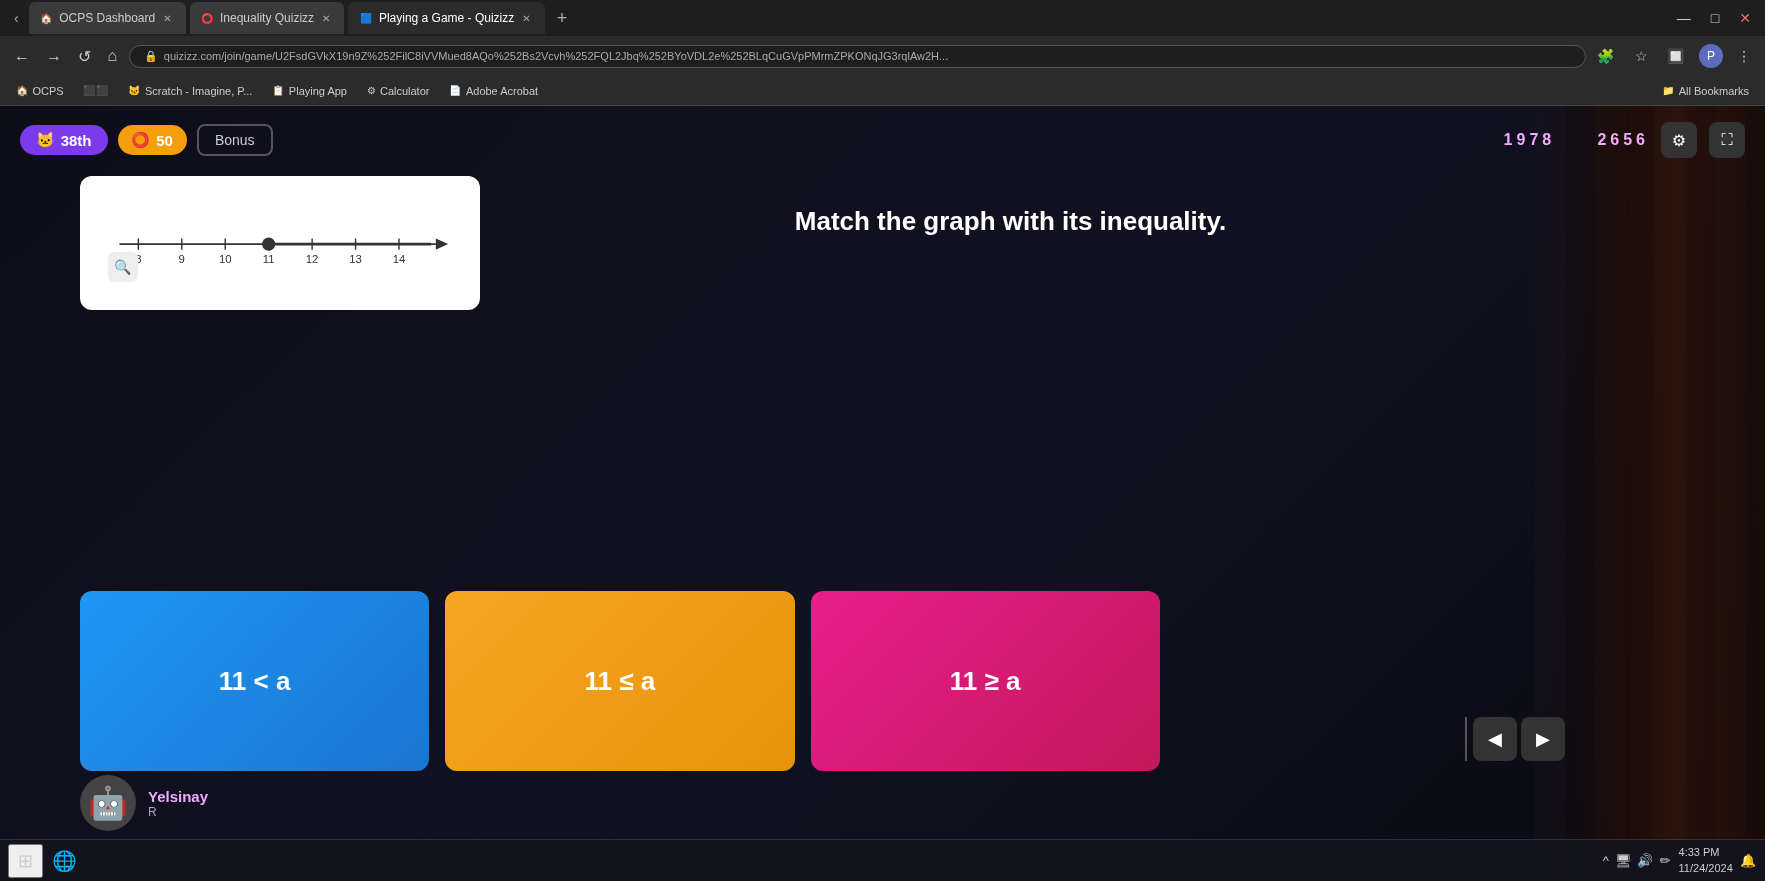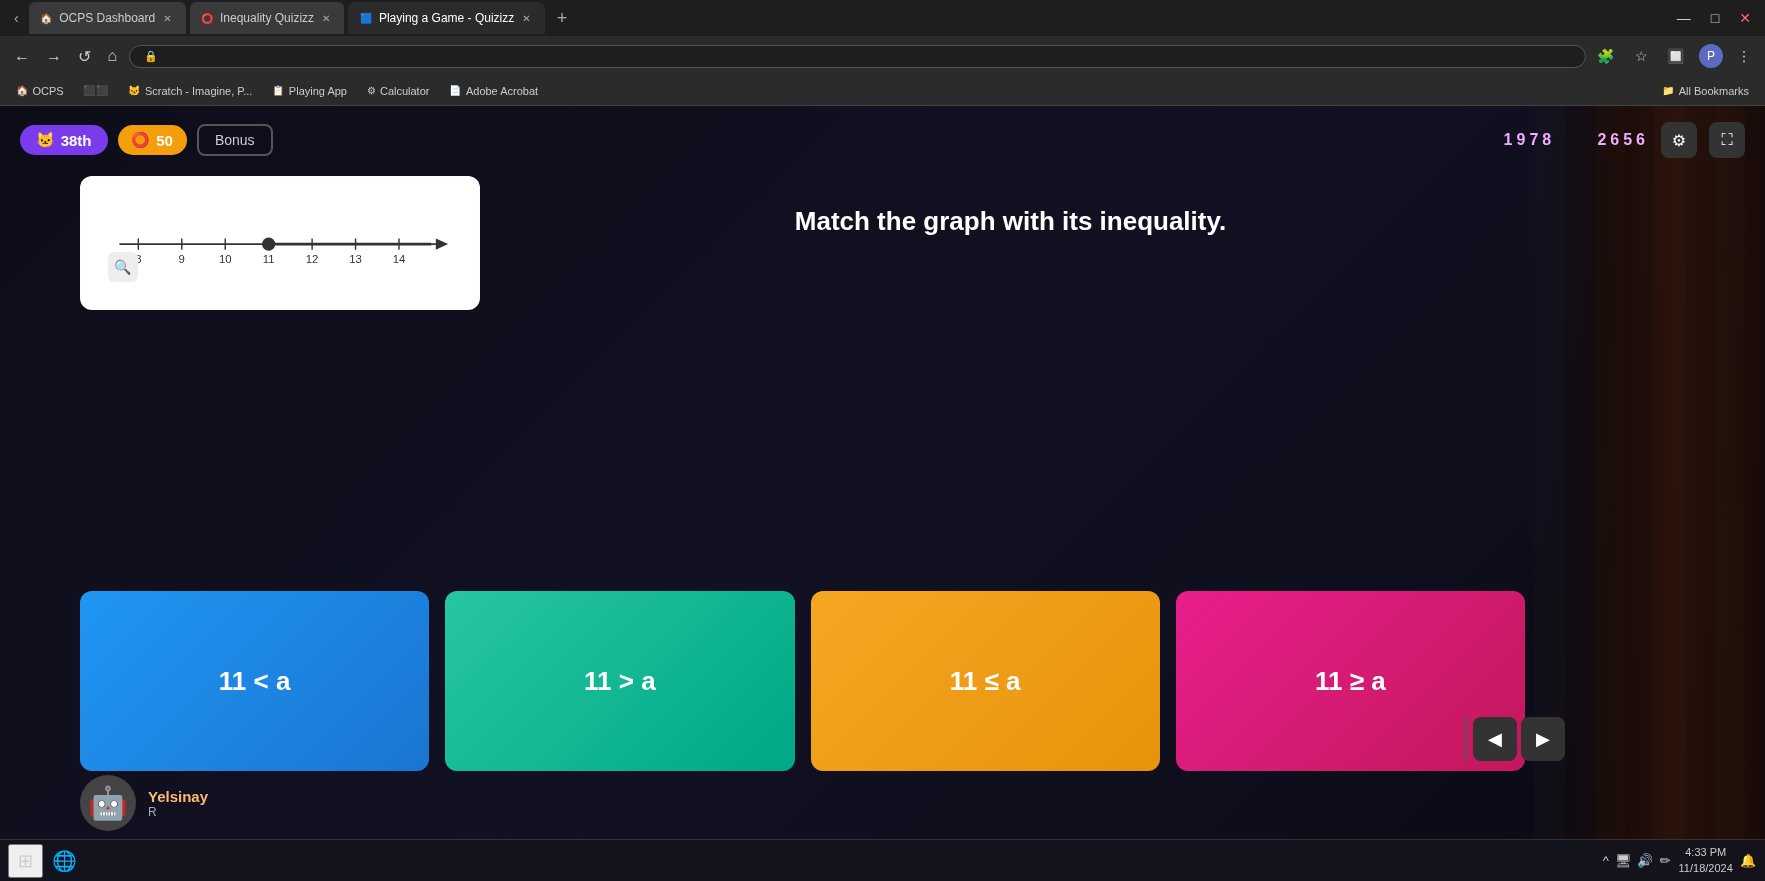--- a/index.html
+++ b/index.html
@@ -400,21 +400,21 @@
       background: #444;
       display: flex;
       align-items: center;
       justify-content: center;
       font-size: 28px;
       overflow: hidden;
       position: relative;
     }
 
     .player-name {
-      color: #fdba74;
+      color: #f0abfc;
       font-size: 15px;
       font-weight: bold;
     }
 
     .player-subtitle {
       color: #aaa;
       font-size: 12px;
     }
 
     
@@ -454,21 +454,21 @@
     .taskbar-right {
       margin-left: auto;
       display: flex;
       align-items: center;
       gap: 8px;
       color: #ccc;
       font-size: 11px;
     }
 
     .taskbar-time {
-      text-align: center;
+      text-align: left;
       line-height: 1.4;
     }
 
     .taskbar-icons {
       display: flex;
       gap: 6px;
       align-items: center;
     }
 
     .taskbar-icon {
@@ -535,20 +535,21 @@
 
   <div class="address-bar-row">
     <div class="nav-controls">
       <button class="nav-btn">←</button>
       <button class="nav-btn">→</button>
       <button class="nav-btn">↺</button>
       <button class="nav-btn">⌂</button>
     </div>
     <div class="address-bar">
       <span style="color:#aaa; font-size:11px;">🔒</span>
+      <span class="address-text">quizizz.com/join/game/U2FsdGVkX19n9Z%252FilC8iVVMued8AQo%252Bs2Vcvh%252FQL2Jbq%252BYoVDL2e%252BLqCuGVpPMrmZPKONqJG3rqlAw2H...</span>
     </div>
     <div class="browser-actions">
       <button class="browser-action-btn">🧩</button>
       <button class="browser-action-btn">☆</button>
       <button class="browser-action-btn">🔲</button>
       <button class="browser-action-btn" style="background:#5c6bc0; border-radius:50%; width:24px; height:24px; color:white; font-size:12px;">P</button>
       <button class="browser-action-btn">⋮</button>
     </div>
   </div>
 
@@ -646,23 +647,20 @@
       <button class="zoom-btn">🔍</button>
     </div>
   </div>
 
   <div class="question-text">Match the graph with its inequality.</div>
 
   <div class="answer-options">
     <button class="answer-option option-blue">
       <span>11 &lt; a</span>
     </button>
-    <button class="answer-option option-teal">
-      <span>11 &gt; a</span>
-    </button>
     <button class="answer-option option-orange">
       <span>11 ≤ a</span>
     </button>
     <button class="answer-option option-pink">
       <span>11 ≥ a</span>
     </button>
   </div>
 
   <div class="nav-arrows">
     <div class="nav-arrow-separator"></div>
@@ -686,17 +684,17 @@
   <div class="taskbar-app">🌐</div>
   <div class="taskbar-right">
     <div class="taskbar-icons">
       <span class="taskbar-icon">^</span>
       <span class="taskbar-icon">🖥</span>
       <span class="taskbar-icon">🔊</span>
       <span class="taskbar-icon">✏</span>
     </div>
     <div class="taskbar-time">
       <div>4:33 PM</div>
-      <div>11/18/2024</div>
+      <div>11/24/2024</div>
     </div>
     <span class="taskbar-icon">🔔</span>
   </div>
 </div>
 
 </body></html>

